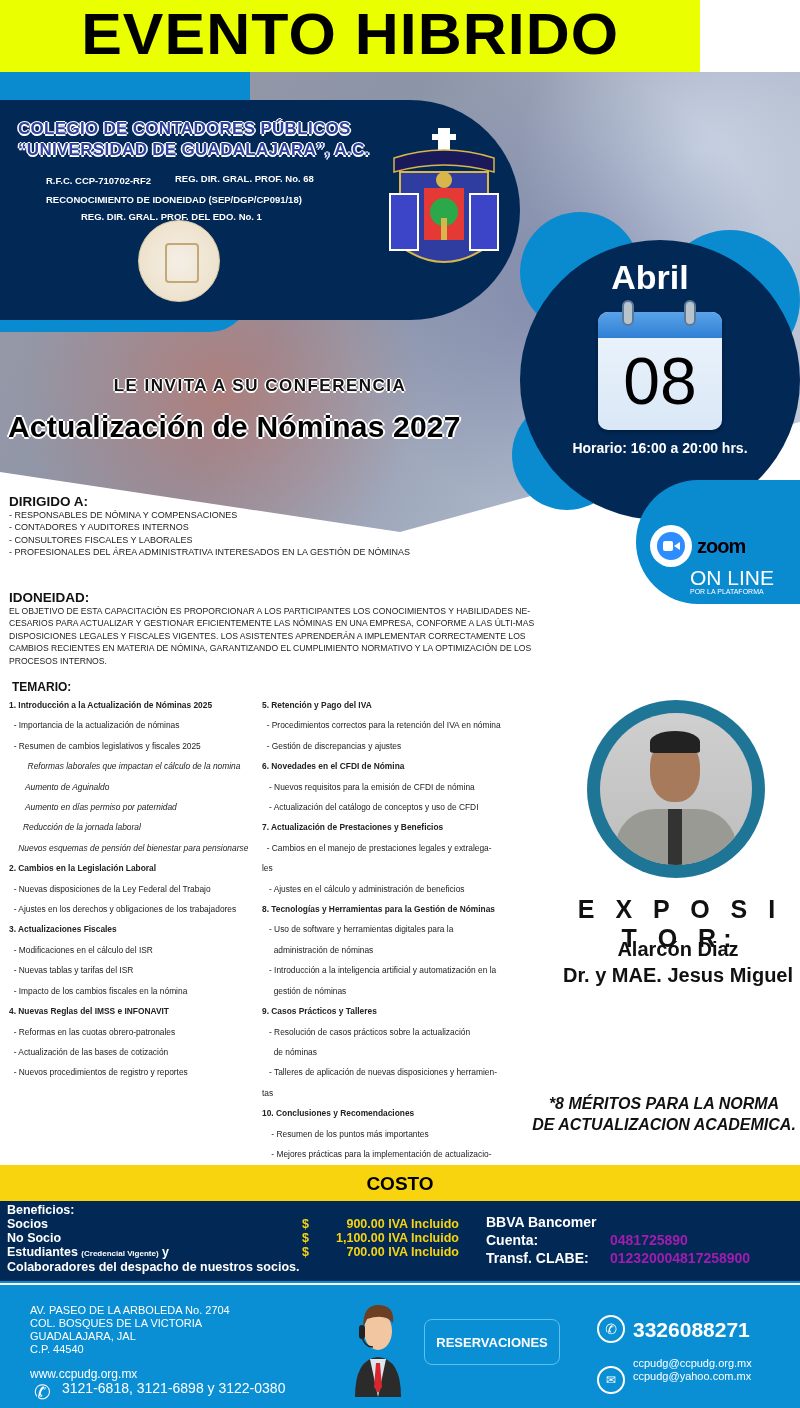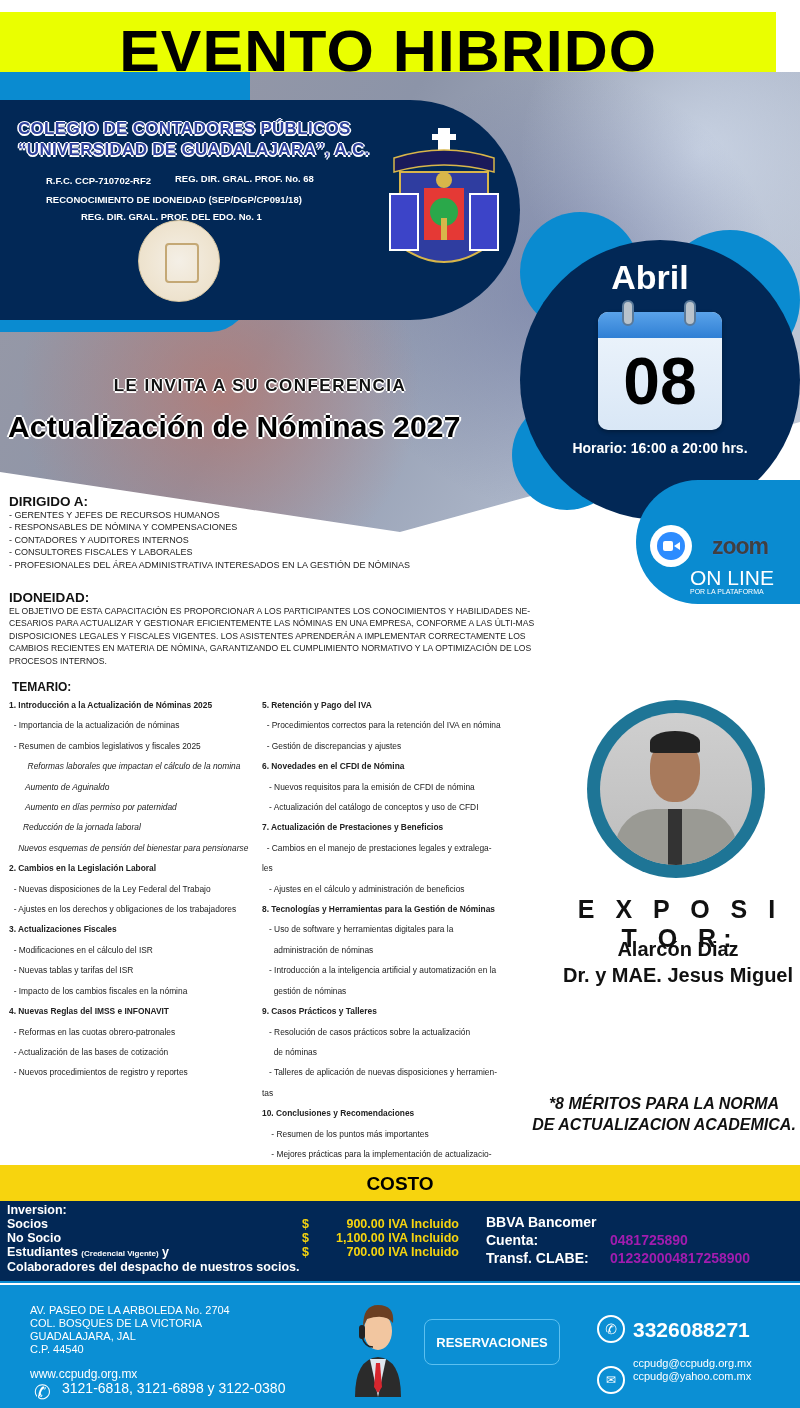--- a/index.html
+++ b/index.html
@@ -1,44 +1,44 @@
 <!DOCTYPE html>
 <html><head>
 <meta charset="utf-8">
 <style>
 *{margin:0;padding:0;box-sizing:border-box}
 body{width:800px;height:1408px;overflow:hidden;background:#fff;font-family:"Liberation Sans",sans-serif;position:relative}
 .abs{position:absolute}
-#banner{left:0;top:12px;width:776px;height:72px;background:#eaff00;display:flex;align-items:flex-end;justify-content:center}
+#banner{left:0;top:0;width:700px;height:72px;background:#eaff00;display:flex;align-items:flex-start;justify-content:center}
 #banner span{font-family:"Liberation Sans",sans-serif;font-weight:700;font-size:58px;letter-spacing:1px;color:#000;transform:scaleX(1.05)}
 #hero{left:0;top:72px;width:800px;height:460px;background:linear-gradient(120deg,#9a9aa6 0%,#8c94a8 40%,#a9b3c6 70%,#c8cfdc 100%);overflow:hidden}
 #hero .map{position:absolute;left:0;top:0;width:800px;height:460px;background:radial-gradient(circle at 220px 320px,rgba(200,110,90,.55),transparent 200px),radial-gradient(circle at 560px 220px,rgba(90,100,150,.45),transparent 220px),radial-gradient(circle at 700px 80px,rgba(220,230,245,.6),transparent 180px)}
 #hero .whitecut{position:absolute;left:0;top:0;width:800px;height:460px;background:#fff;clip-path:polygon(0 400px,0 460px,800px 460px,800px 350px,400px 460px)}
 .bluecap{left:0;top:72px;width:250px;height:260px;background:#0a8bd0;border-radius:0 0 40px 0}
 #headbox{left:0;top:100px;width:520px;height:220px;background:#022856;border-radius:0 110px 110px 0}
 .h-org{left:18px;top:118px;width:360px;color:#2c3f9c;font-weight:900;font-size:17px;line-height:21px;letter-spacing:.3px;text-shadow:-1.5px 0 #fff,1.5px 0 #fff,0 -1.5px #fff,0 1.5px #fff;text-transform:uppercase}
 .h-info{color:#fff;font-weight:700;font-size:9.5px}
 .seal{left:138px;top:220px;width:82px;height:82px;border-radius:50%;background:radial-gradient(circle,#f4efe6 0,#efe5d2 55%,#e9dcc3 100%);border:1px solid #d9c7a2}
 .seal::after{content:"";position:absolute;left:26px;top:22px;width:30px;height:36px;border:2px solid #c4a875;border-radius:4px}
 .crest{left:388px;top:128px;width:112px;height:150px}
 #datecircle{left:520px;top:240px;width:280px;height:280px;border-radius:50%;background:#022856}
 .bubble{border-radius:50%;background:#0a8bd0}
 .abril{left:520px;top:258px;width:260px;text-align:center;color:#fff;font-weight:900;font-size:34px}
 .cal{left:598px;top:312px;width:124px;height:118px;border-radius:10px;background:linear-gradient(#eef5fc,#d9e7f6);overflow:hidden;box-shadow:0 2px 4px rgba(0,0,0,.3)}
 .cal .top{height:26px;background:linear-gradient(#5aa3ea,#2f7fd4)}
-.cal .day{text-align:center;font-weight:700;font-size:66px;line-height:86px;color:#000}
+.cal .day{text-align:center;font-weight:400;font-size:66px;line-height:86px;color:#000}
 .ring{width:12px;height:26px;border-radius:6px;background:#b9c3cc;border:2px solid #5a7a9a;top:300px}
 .horario{left:540px;top:440px;width:240px;text-align:center;color:#fff;font-weight:700;font-size:14px}
 .zoomcircle{left:636px;top:480px;width:164px;height:124px;border-radius:62px 0 0 62px;background:#0a8bd0}
 .zoomlogo{left:650px;top:525px;display:flex;align-items:center}
 .zoomicon{width:42px;height:42px;border-radius:50%;background:#fff;display:flex;align-items:center;justify-content:center}
 .zoomicon div{width:28px;height:28px;border-radius:50%;background:#2d8cff;position:relative}
 .zoomicon div::before{content:"";position:absolute;left:6px;top:9px;width:10px;height:10px;background:#fff;border-radius:2px}
 .zoomicon div::after{content:"";position:absolute;left:17px;top:10px;border-top:4px solid transparent;border-bottom:4px solid transparent;border-right:6px solid #fff}
-.zoomtext{color:#404040;font-size:23px;font-weight:700;margin-left:20px;letter-spacing:-1px;text-shadow:0 0 2px #2d8cff}
+.zoomtext{color:#000000;font-size:20px;font-weight:700;margin-left:5px;letter-spacing:-1px;text-shadow:0 0 2px #2d8cff}
 .online{left:690px;top:568px;color:#fff;font-size:21px;line-height:20px}
 .plataforma{left:690px;top:588px;color:#fff;font-size:7px}
 .invita{left:0;top:376px;width:520px;text-align:center;font-weight:900;font-size:17px;letter-spacing:1.5px;color:#111;text-shadow:-1.5px 0 #fff,1.5px 0 #fff,0 -1.5px #fff,0 1.5px #fff}
 .titulo{left:8px;top:410px;width:520px;font-weight:900;font-size:30px;color:#000;letter-spacing:.2px;text-shadow:-2px 0 #fff,2px 0 #fff,0 -2px #fff,0 2px #fff}
 .sec-h{font-weight:700;font-size:13.5px;color:#111}
 .sec-list{font-size:9px;line-height:12.4px;color:#222;text-transform:uppercase}
 .objtext{font-size:8.6px;line-height:12.4px;color:#222;width:536px}
 .tem{font-size:8.4px;color:#222;line-height:20.4px}
 .tem .b{font-weight:700}
 .tem .i{font-style:italic}
@@ -122,21 +122,20 @@
 </div>
 <div class="abs online">ON LINE</div>
 <div class="abs plataforma">POR LA PLATAFORMA</div>
 
 <div class="abs invita">LE  INVITA  A  SU CONFERENCIA</div>
 <div class="abs titulo">Actualización de Nóminas 2027</div>
 
 <div class="abs" style="left:9px;top:494px">
   <div class="sec-h">DIRIGIDO A:</div>
   <div class="sec-list" id="dirigido-list">
-      <div>- GERENTES Y JEFES DE RECURSOS HUMANOS</div>
       <div>- RESPONSABLES DE NÓMINA Y COMPENSACIONES</div>
       <div>- CONTADORES Y AUDITORES INTERNOS</div>
       <div>- CONSULTORES FISCALES Y LABORALES</div>
       <div>- PROFESIONALES DEL ÁREA ADMINISTRATIVA INTERESADOS EN LA GESTIÓN DE NÓMINAS</div>
     </div>
 </div>
 
 <div class="abs" style="left:9px;top:590px">
   <div class="sec-h">IDONEIDAD:</div>
   <div class="objtext">EL OBJETIVO DE ESTA CAPACITACIÓN ES PROPORCIONAR A LOS PARTICIPANTES LOS CONOCIMIENTOS Y HABILIDADES NE-CESARIOS PARA ACTUALIZAR Y GESTIONAR EFICIENTEMENTE LAS NÓMINAS EN UNA EMPRESA, CONFORME A LAS ÚLTI-MAS DISPOSICIONES LEGALES Y FISCALES VIGENTES. LOS ASISTENTES APRENDERÁN A IMPLEMENTAR CORRECTAMENTE LOS CAMBIOS RECIENTES EN MATERIA DE NÓMINA, GARANTIZANDO EL CUMPLIMIENTO NORMATIVO Y LA OPTIMIZACIÓN DE LOS PROCESOS INTERNOS.</div>
@@ -159,21 +158,21 @@
   <div>Alarcón Diaz</div>
   <div>Dr. y MAE.  Jesus Miguel</div>
 </div>
 <div class="abs meritos">
   <div>*8 MÉRITOS PARA LA NORMA</div>
   <div>DE ACTUALIZACION ACADEMICA.</div>
 </div>
 
 <div id="costo" class="abs">COSTO</div>
 <div id="costbox" class="abs"></div>
-<div class="abs ct" style="left:7px;top:1203px">Inversion:</div>
+<div class="abs ct" style="left:7px;top:1203px">Beneficios:</div>
 <div class="abs ct" style="left:7px;top:1217px">Socios</div>
 <div class="abs ct" style="left:7px;top:1231px">No Socio</div>
 <div class="abs ct" style="left:7px;top:1245px">
   <span>Estudiantes</span>
   <span style="font-size:8px">(Credencial Vigente)</span>
   <span>y</span>
 </div>
 <div class="abs ct" style="left:7px;top:1260px">Colaboradores del despacho de nuestros socios.</div>
 <div class="abs price" style="left:302px;top:1217px">$</div>
 <div class="abs price" style="left:302px;top:1231px">$</div>

